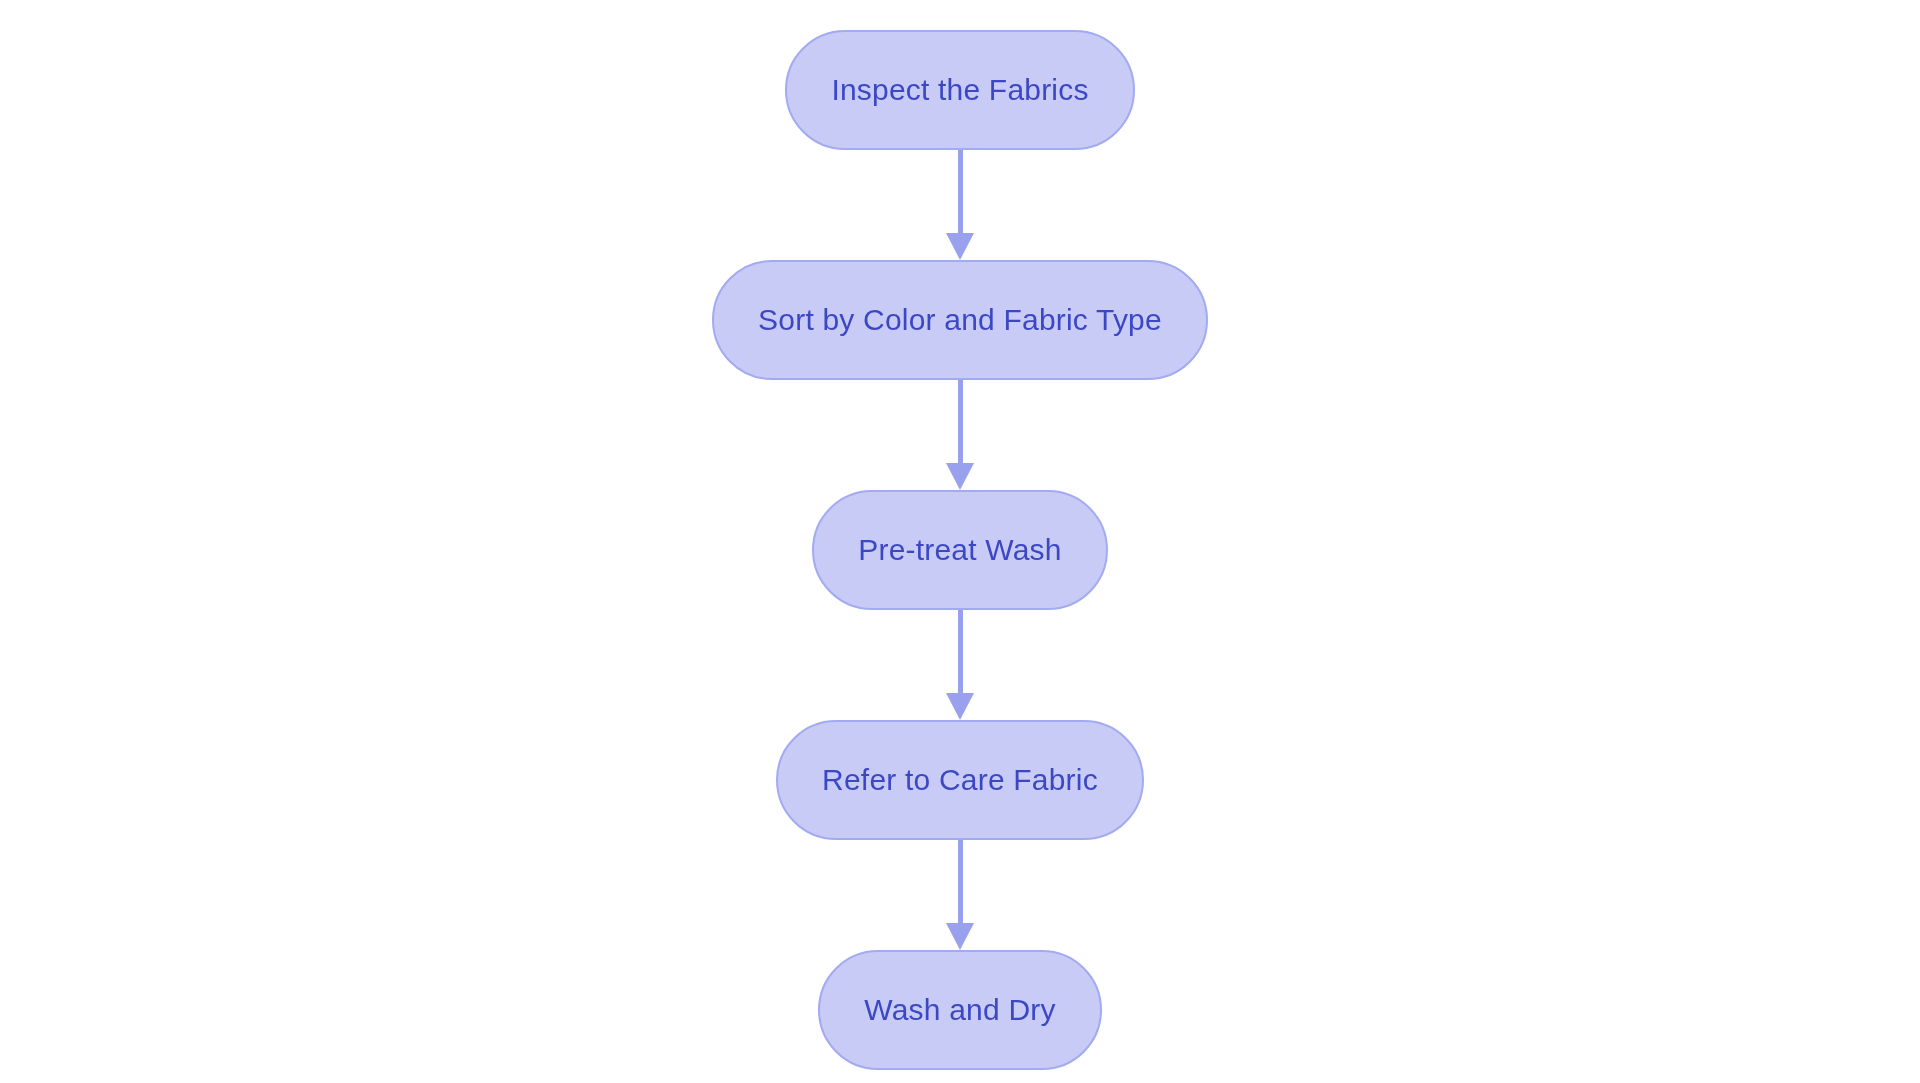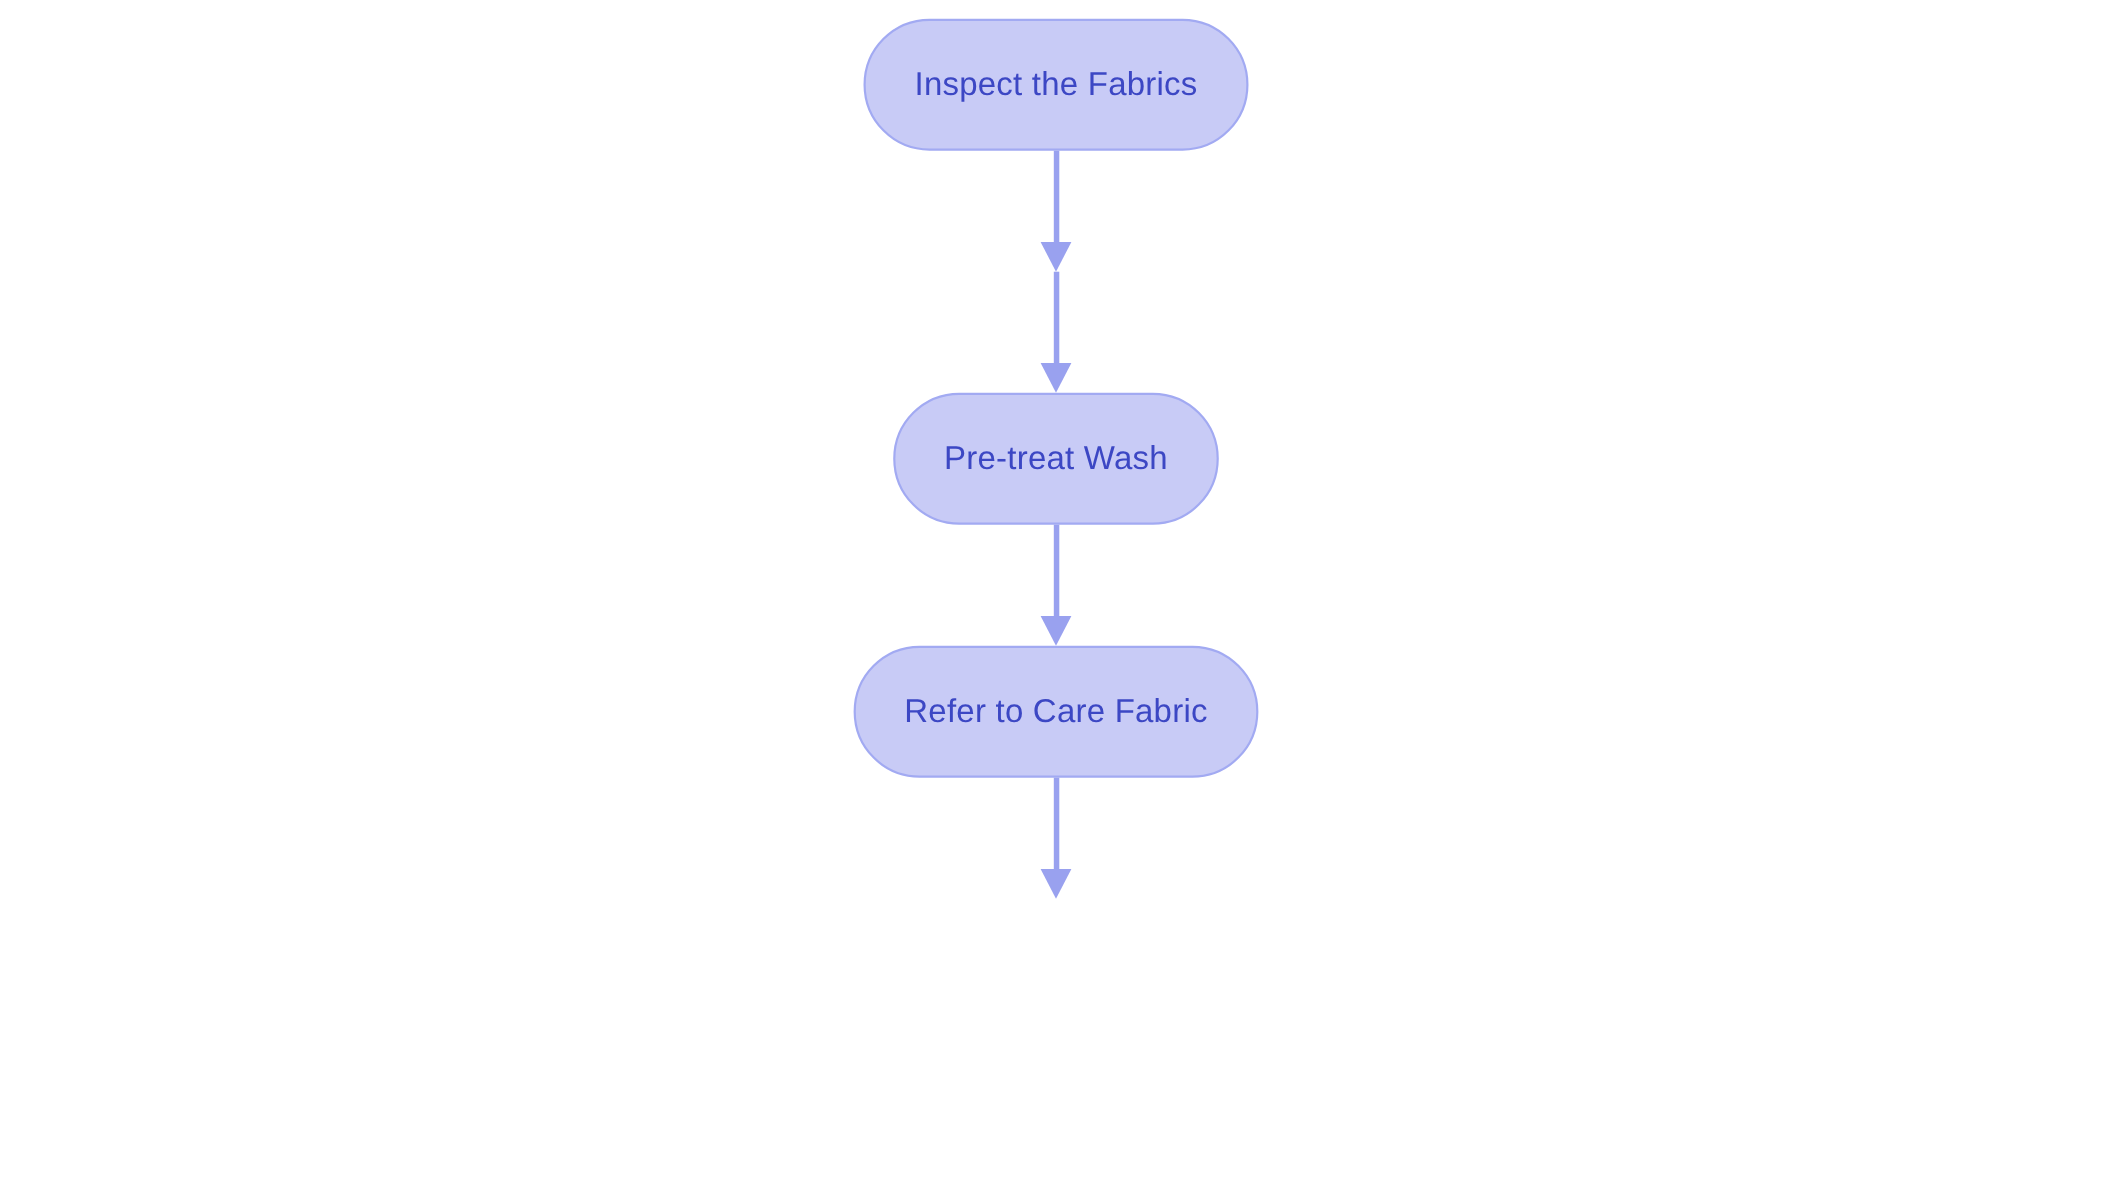--- a/index.html
+++ b/index.html
@@ -16,21 +16,21 @@
     background: var(--background);
     font-family: "Liberation Sans", "DejaVu Sans", sans-serif;
     overflow: hidden;
   }
   .flowchart {
     width: 100%;
     height: 100%;
     display: flex;
     flex-direction: column;
     align-items: center;
-    padding-top: 17px;
+    padding-top: 30px;
   }
   .node {
     height: 120px;
     min-height: 120px;
     border-radius: 60px;
     background: var(--node-fill);
     border: 2px solid var(--node-border);
     display: flex;
     align-items: center;
     justify-content: center;
@@ -70,20 +70,23 @@
 
   <div class="node">
     <span class="node-label">Inspect the Fabrics</span>
   </div>
 
   <div class="connector">
     <div class="arrow-line"></div>
     <div class="arrowhead"></div>
   </div>
 
+  <div class="node">
+    <span class="node-label">Sort by Color and Fabric Type</span>
+  </div>
 
   <div class="connector">
     <div class="arrow-line"></div>
     <div class="arrowhead"></div>
   </div>
 
   <div class="node">
     <span class="node-label">Pre-treat Wash</span>
   </div>
 
@@ -94,14 +97,17 @@
 
   <div class="node">
     <span class="node-label">Refer to Care Fabric</span>
   </div>
 
   <div class="connector">
     <div class="arrow-line"></div>
     <div class="arrowhead"></div>
   </div>
 
+  <div class="node">
+    <span class="node-label">Wash and Dry</span>
+  </div>
 
 </div>
 
 </body></html>

